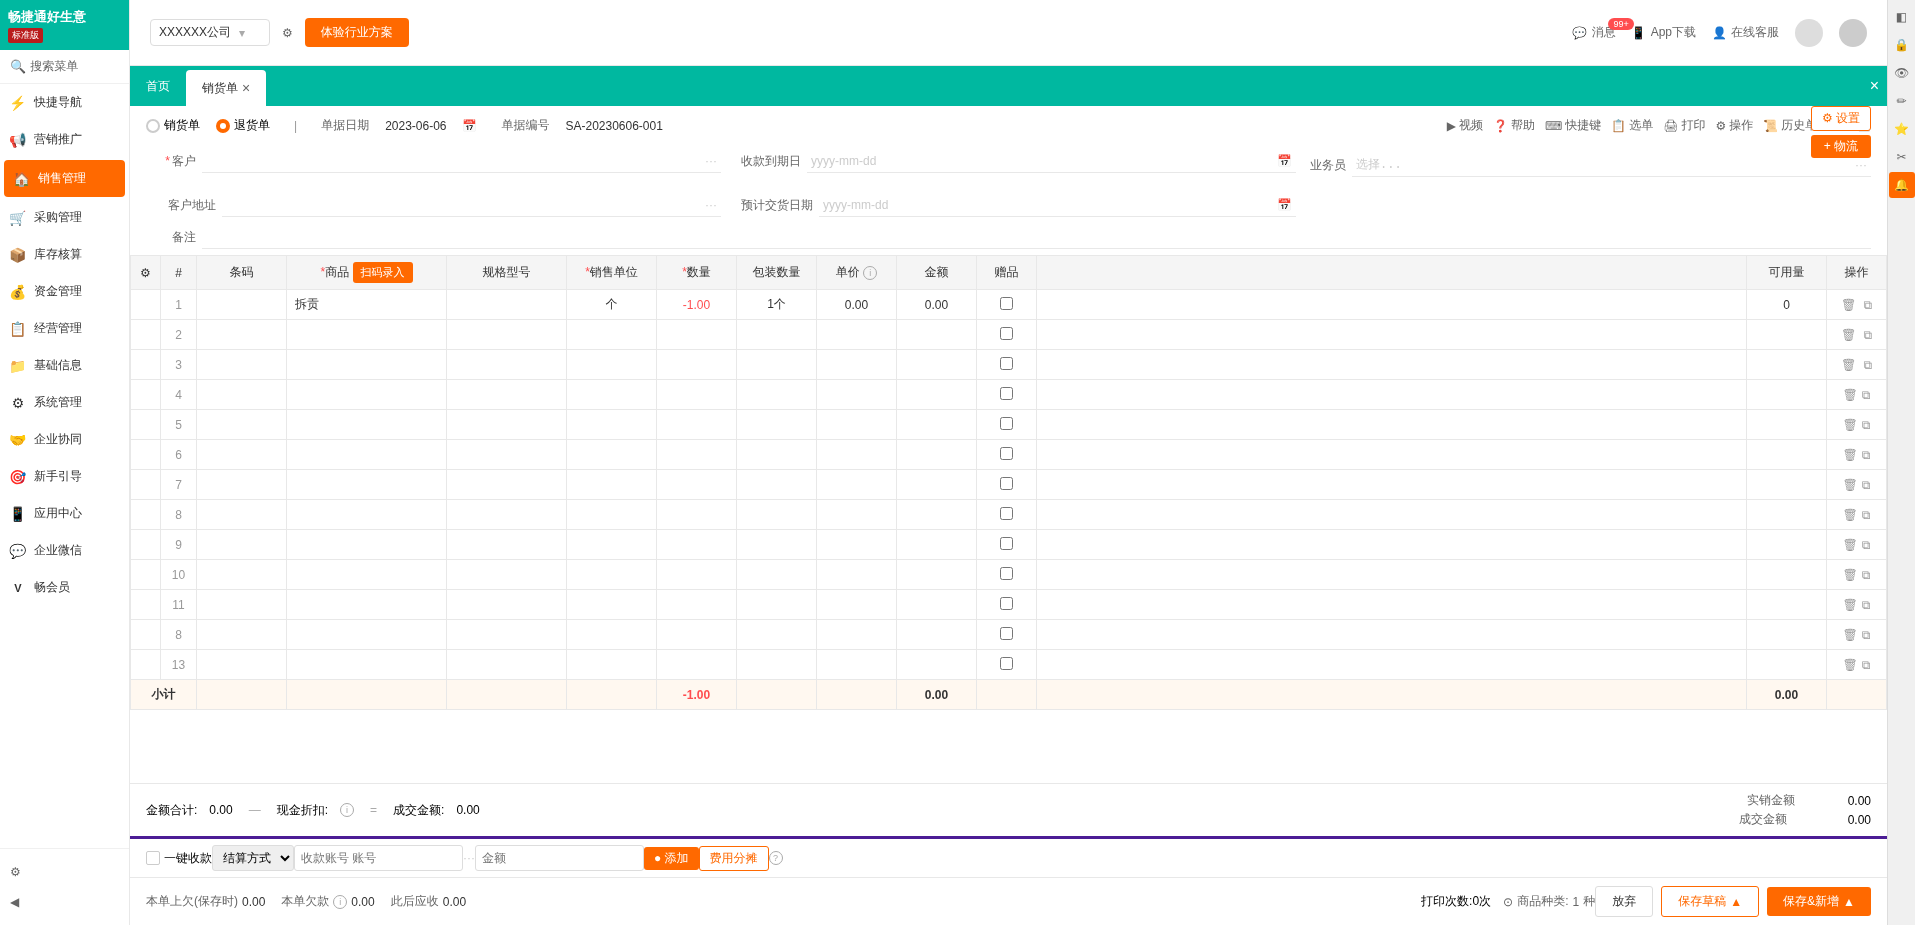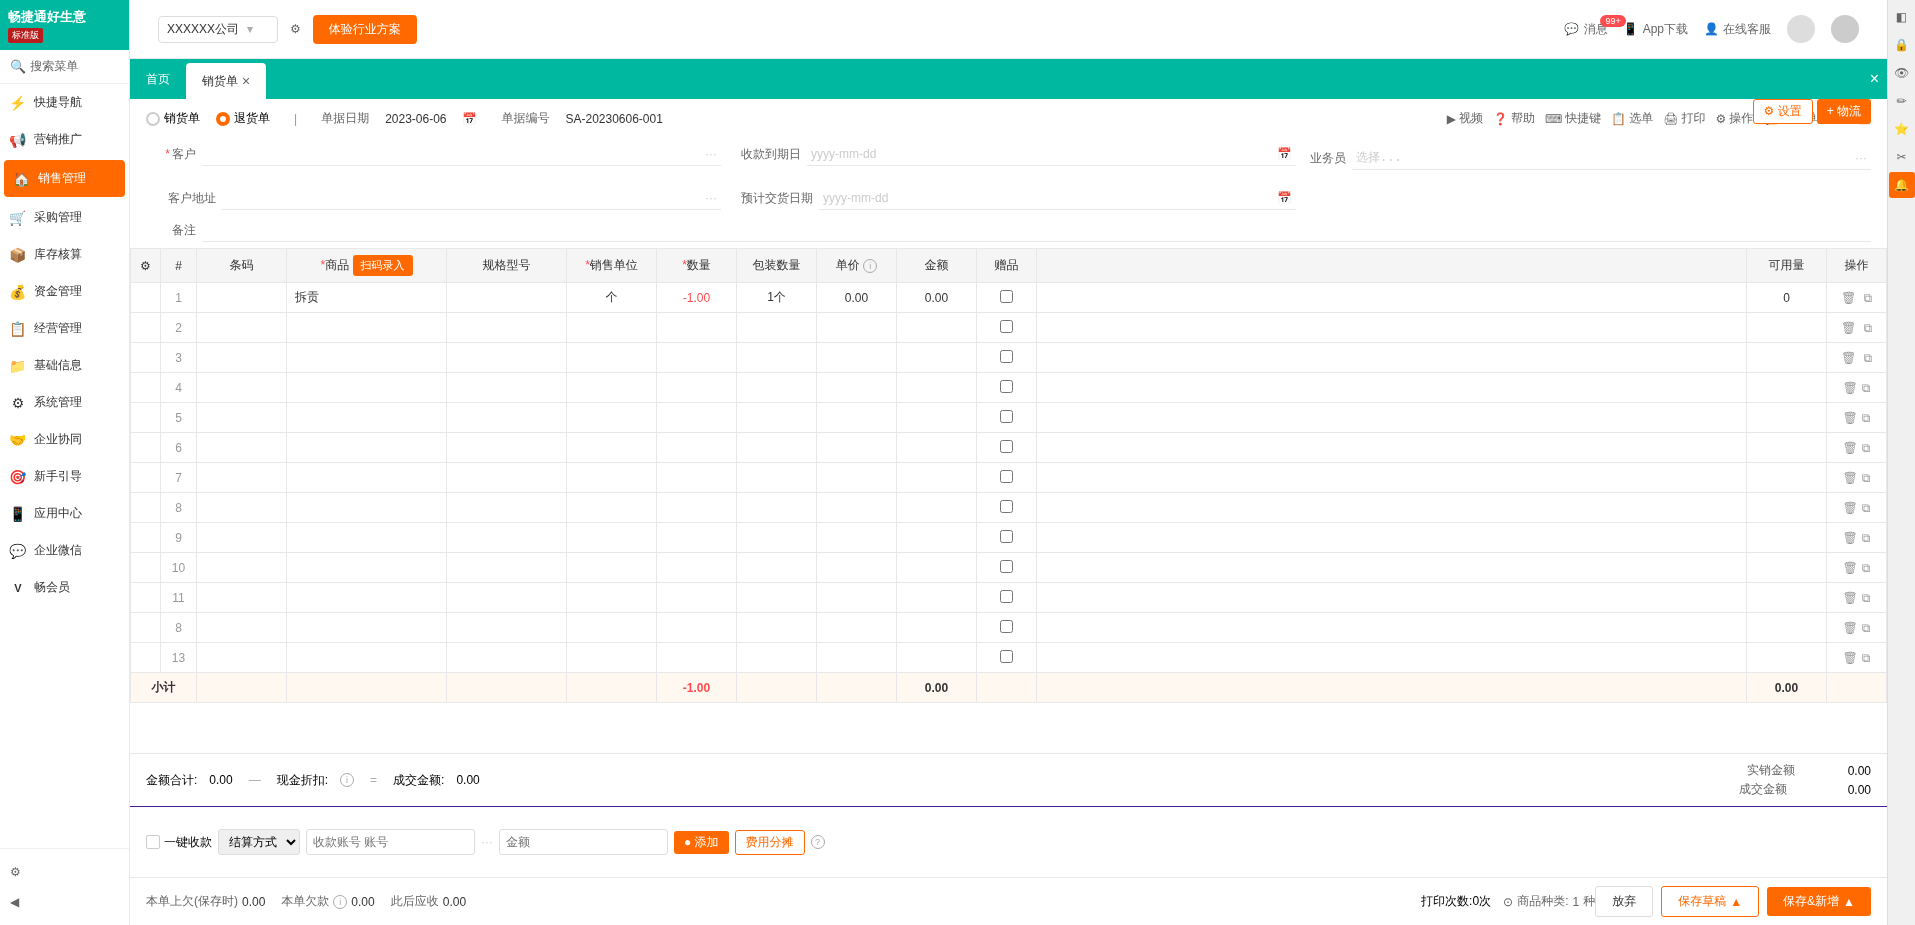--- a/index.html
+++ b/index.html
@@ -12,21 +12,21 @@
     .sidebar-item { display: flex; align-items: center; padding: 10px 10px; cursor: pointer; color: #333; gap: 8px; }
     .sidebar-item.active { background: #ff6900; color: #fff; border-radius: 4px; margin: 2px 4px; }
     .sidebar-item .icon { width: 16px; height: 16px; display: flex; align-items: center; justify-content: center; font-size: 14px; }
     .sidebar-bottom { margin-top: auto; border-top: 1px solid #f0f0f0; padding: 8px 0; }
     .sidebar-bottom-item { display: flex; align-items: center; padding: 8px 10px; cursor: pointer; color: #666; gap: 8px; }
 
     
     .main { flex: 1; display: flex; flex-direction: column; height: 925px; overflow: hidden; }
 
     
-    .topbar { height: 59px; background: #fff; display: flex; align-items: center; padding: 0 28px; border-bottom: 1px solid #e8e8e8; gap: 12px; }
+    .topbar { height: 66px; background: #fff; display: flex; align-items: center; padding: 0 20px; border-bottom: 1px solid #e8e8e8; gap: 12px; }
     .company-select { display: flex; align-items: center; gap: 4px; border: 1px solid #ddd; border-radius: 4px; padding: 4px 8px; cursor: pointer; min-width: 120px; }
     .company-select span { color: #333; }
     .topbar-center { flex: 1; }
     .btn-experience { background: #ff6900; color: #fff; border: none; padding: 6px 16px; border-radius: 4px; cursor: pointer; font-size: 12px; }
     .topbar-right { display: flex; align-items: center; gap: 16px; }
     .topbar-icon-item { display: flex; align-items: center; gap: 4px; cursor: pointer; color: #666; position: relative; }
     .avatar { width: 28px; height: 28px; border-radius: 50%; background: #ddd; }
 
     
     .tabbar { height: 40px; background: #00b8a0; display: flex; align-items: center; padding: 0 0; }
@@ -47,21 +47,21 @@
     td.left { text-align: left; }
     td.red { color: #ff4d4f; }
     .row-num { color: #999; text-align: center; }
     .subtotal-row td { background: #fff8f0; font-weight: bold; }
     .subtotal-row td.red { color: #ff4d4f; }
 
     
     .footer-summary { background: #fff; border-top: 1px solid #e8e8e8; padding: 8px 16px; display: flex; align-items: center; gap: 12px; }
 
     
-    .payment-row { background: #fff; border-top: 1px solid #4c1d95; padding: 22px 16px; display: flex; align-items: center; gap: 6px; }
+    .payment-row { background: #fff; border-top: 3px solid #4c1d95; padding: 6px 16px; display: flex; align-items: center; gap: 0; }
     .checkbox-item { display: flex; align-items: center; gap: 4px; cursor: pointer; }
     .checkbox-box { width: 14px; height: 14px; border: 1px solid #ccc; border-radius: 2px; }
     .select-input { border: 1px solid #ddd; border-radius: 3px; padding: 3px 6px; height: 26px; cursor: pointer; }
     .payment-input { border: 1px solid #ddd; border-radius: 3px; padding: 3px 6px; height: 26px; min-width: 80px; }
     .btn-add { background: #ff6900; color: #fff; border: none; padding: 3px 10px; border-radius: 3px; cursor: pointer; font-size: 12px; }
     .btn-expense-split { background: #fff; border: 1px solid #ff6900; color: #ff6900; padding: 3px 10px; border-radius: 3px; cursor: pointer; font-size: 12px; }
 
     
     .bottom-bar { background: #fff; border-top: 1px solid #e8e8e8; padding: 8px 16px; display: flex; align-items: center; }
     .bottom-stats { display: flex; align-items: center; gap: 16px; flex: 1; }
@@ -329,21 +329,21 @@
             <span class="field-cal">📅</span>
           </div>
         </div>
       </div>
 
       <div style="display:flex;align-items:center;margin-top:8px;">
         <span class="field-label">备注</span>
         <div style="flex:1;border-bottom:1px solid #e8e8e8;min-height:24px;"></div>
       </div>
 
-      <div style="position:absolute;right:16px;top:0;display:flex;flex-direction:row;gap:4px;border-radius:19px;">
+      <div style="position:absolute;right:16px;top:0;display:flex;flex-direction:column;gap:4px;border-radius:19px;">
         <button class="btn-setting">⚙ 设置</button>
         <button class="btn-logistics">+ 物流</button>
       </div>
     </div>
 
     <div style="flex:1;display:flex;flex-direction:column;overflow:hidden;background:#fff;">
       <div style="overflow:auto;flex:1;">
         <table>
           <thead>
             <tr>

